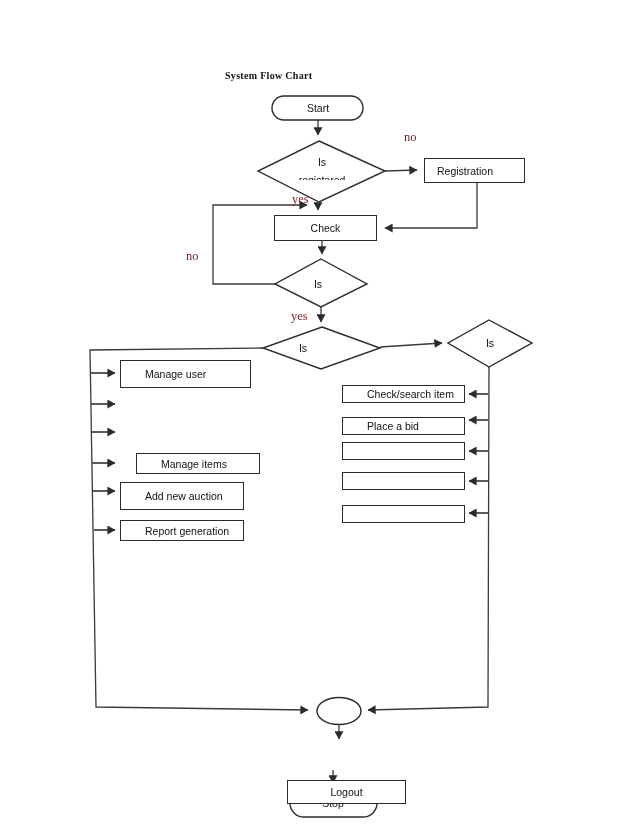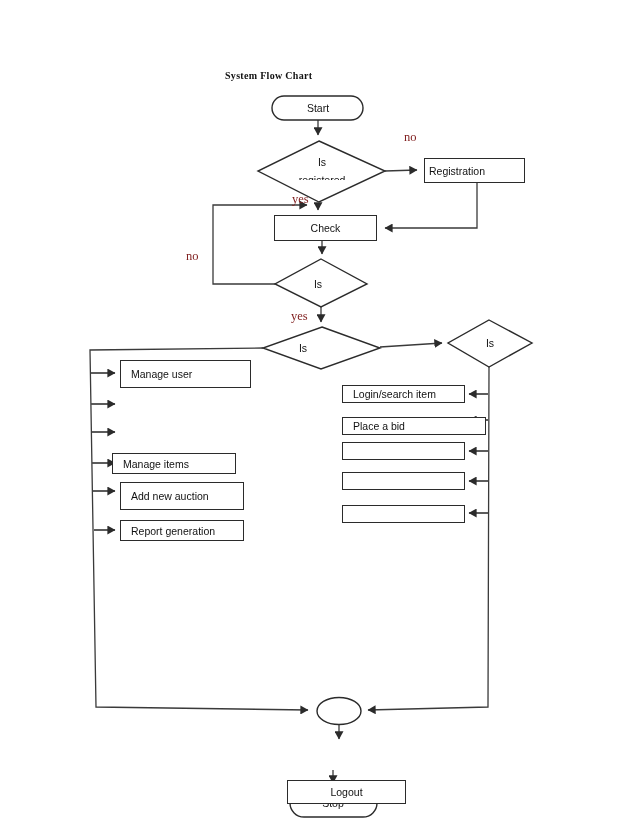--- a/index.html
+++ b/index.html
@@ -16,22 +16,22 @@
   .lbl {
     position:absolute; font-family:"Liberation Serif", serif;
     font-size:12.5px; color:#7f1d1d; line-height:13px;
   }
   .box {
     position:absolute; box-sizing:border-box;
     border:1.3px solid #2b2b2b; background:#ffffff;
     display:flex; align-items:center;
     font-size:10.5px; color:#111; white-space:nowrap; overflow:hidden;
   }
-  .box.pad    { padding-left:10px; }
-  .box.pad12  { padding-left:4px; }
+  .box.pad    { padding-left:24px; }
+  .box.pad12  { padding-left:12px; }
   .box.center { justify-content:center; }
   svg text {
     font-family:"Liberation Sans", sans-serif;
     font-size:10.5px; fill:#111; stroke:none;
   }
 </style>
 </head>
 <body>
 
 <div class="page">
@@ -101,25 +101,25 @@
 
   <div class="lbl" style="left:404px; top:131px;">no</div>
   <div class="lbl" style="left:292px; top:193px;">yes</div>
   <div class="lbl" style="left:186px; top:250px;">no</div>
   <div class="lbl" style="left:291px; top:310px;">yes</div>
 
   <div class="box pad12" style="left:424px; top:158px; width:101px; height:25px;">Registration</div>
   <div class="box center" style="left:274px; top:215px; width:103px; height:26px;">Check</div>
 
   <div class="box pad" style="left:120px; top:360px; width:131px; height:28px;">Manage user</div>
-  <div class="box pad" style="left:112px; top:453px; width:124px; height:21px;">Manage items</div>
+  <div class="box pad" style="left:136px; top:453px; width:124px; height:21px;">Manage items</div>
   <div class="box pad" style="left:120px; top:482px; width:124px; height:28px;">Add new auction</div>
   <div class="box pad" style="left:120px; top:520px; width:124px; height:21px;">Report generation</div>
 
-  <div class="box pad" style="left:342px; top:385px; width:123px; height:18px;">Login/search item</div>
-  <div class="box pad" style="left:342px; top:417px; width:144px; height:18px;">Place a bid</div>
+  <div class="box pad" style="left:342px; top:385px; width:123px; height:18px;">Check/search item</div>
+  <div class="box pad" style="left:342px; top:417px; width:123px; height:18px;">Place a bid</div>
   <div class="box pad" style="left:342px; top:442px; width:123px; height:18px;"></div>
   <div class="box pad" style="left:342px; top:472px; width:123px; height:18px;"></div>
   <div class="box pad" style="left:342px; top:505px; width:123px; height:18px;"></div>
 
   <div class="box center" style="left:287px; top:780px; width:119px; height:24px;text-align:center;">Logout</div>
 
 </div>
 
 </body></html>

